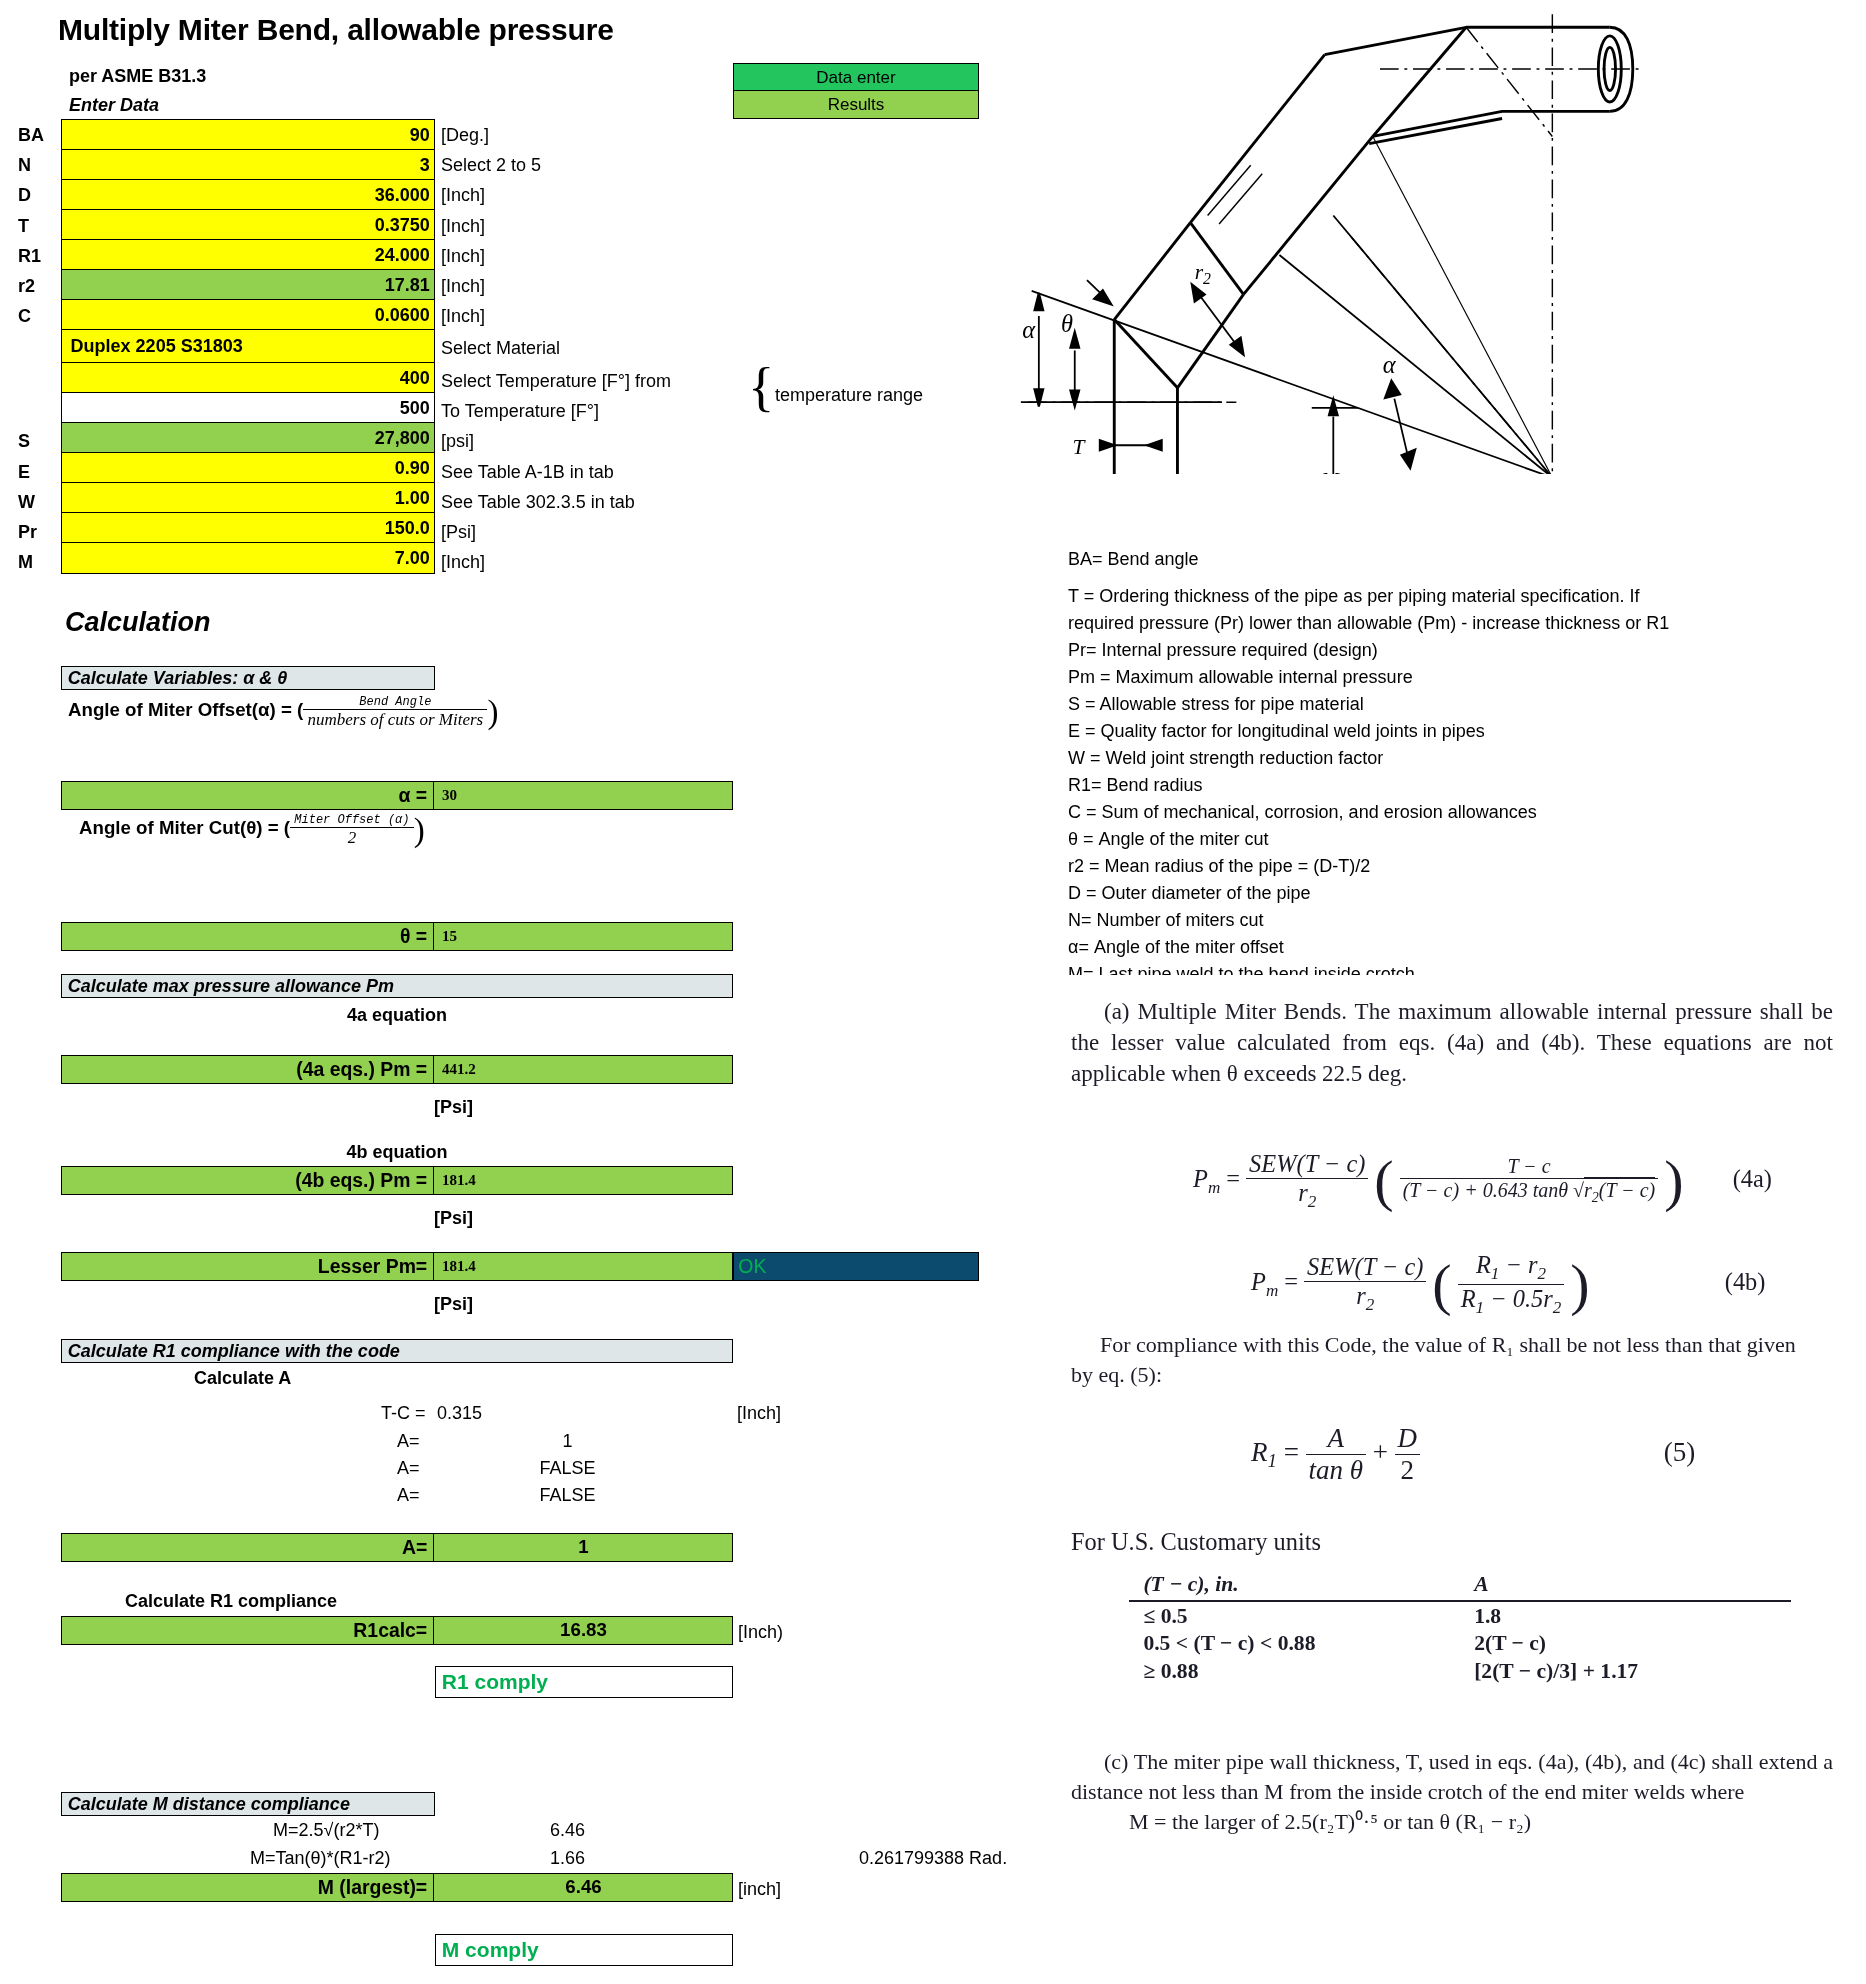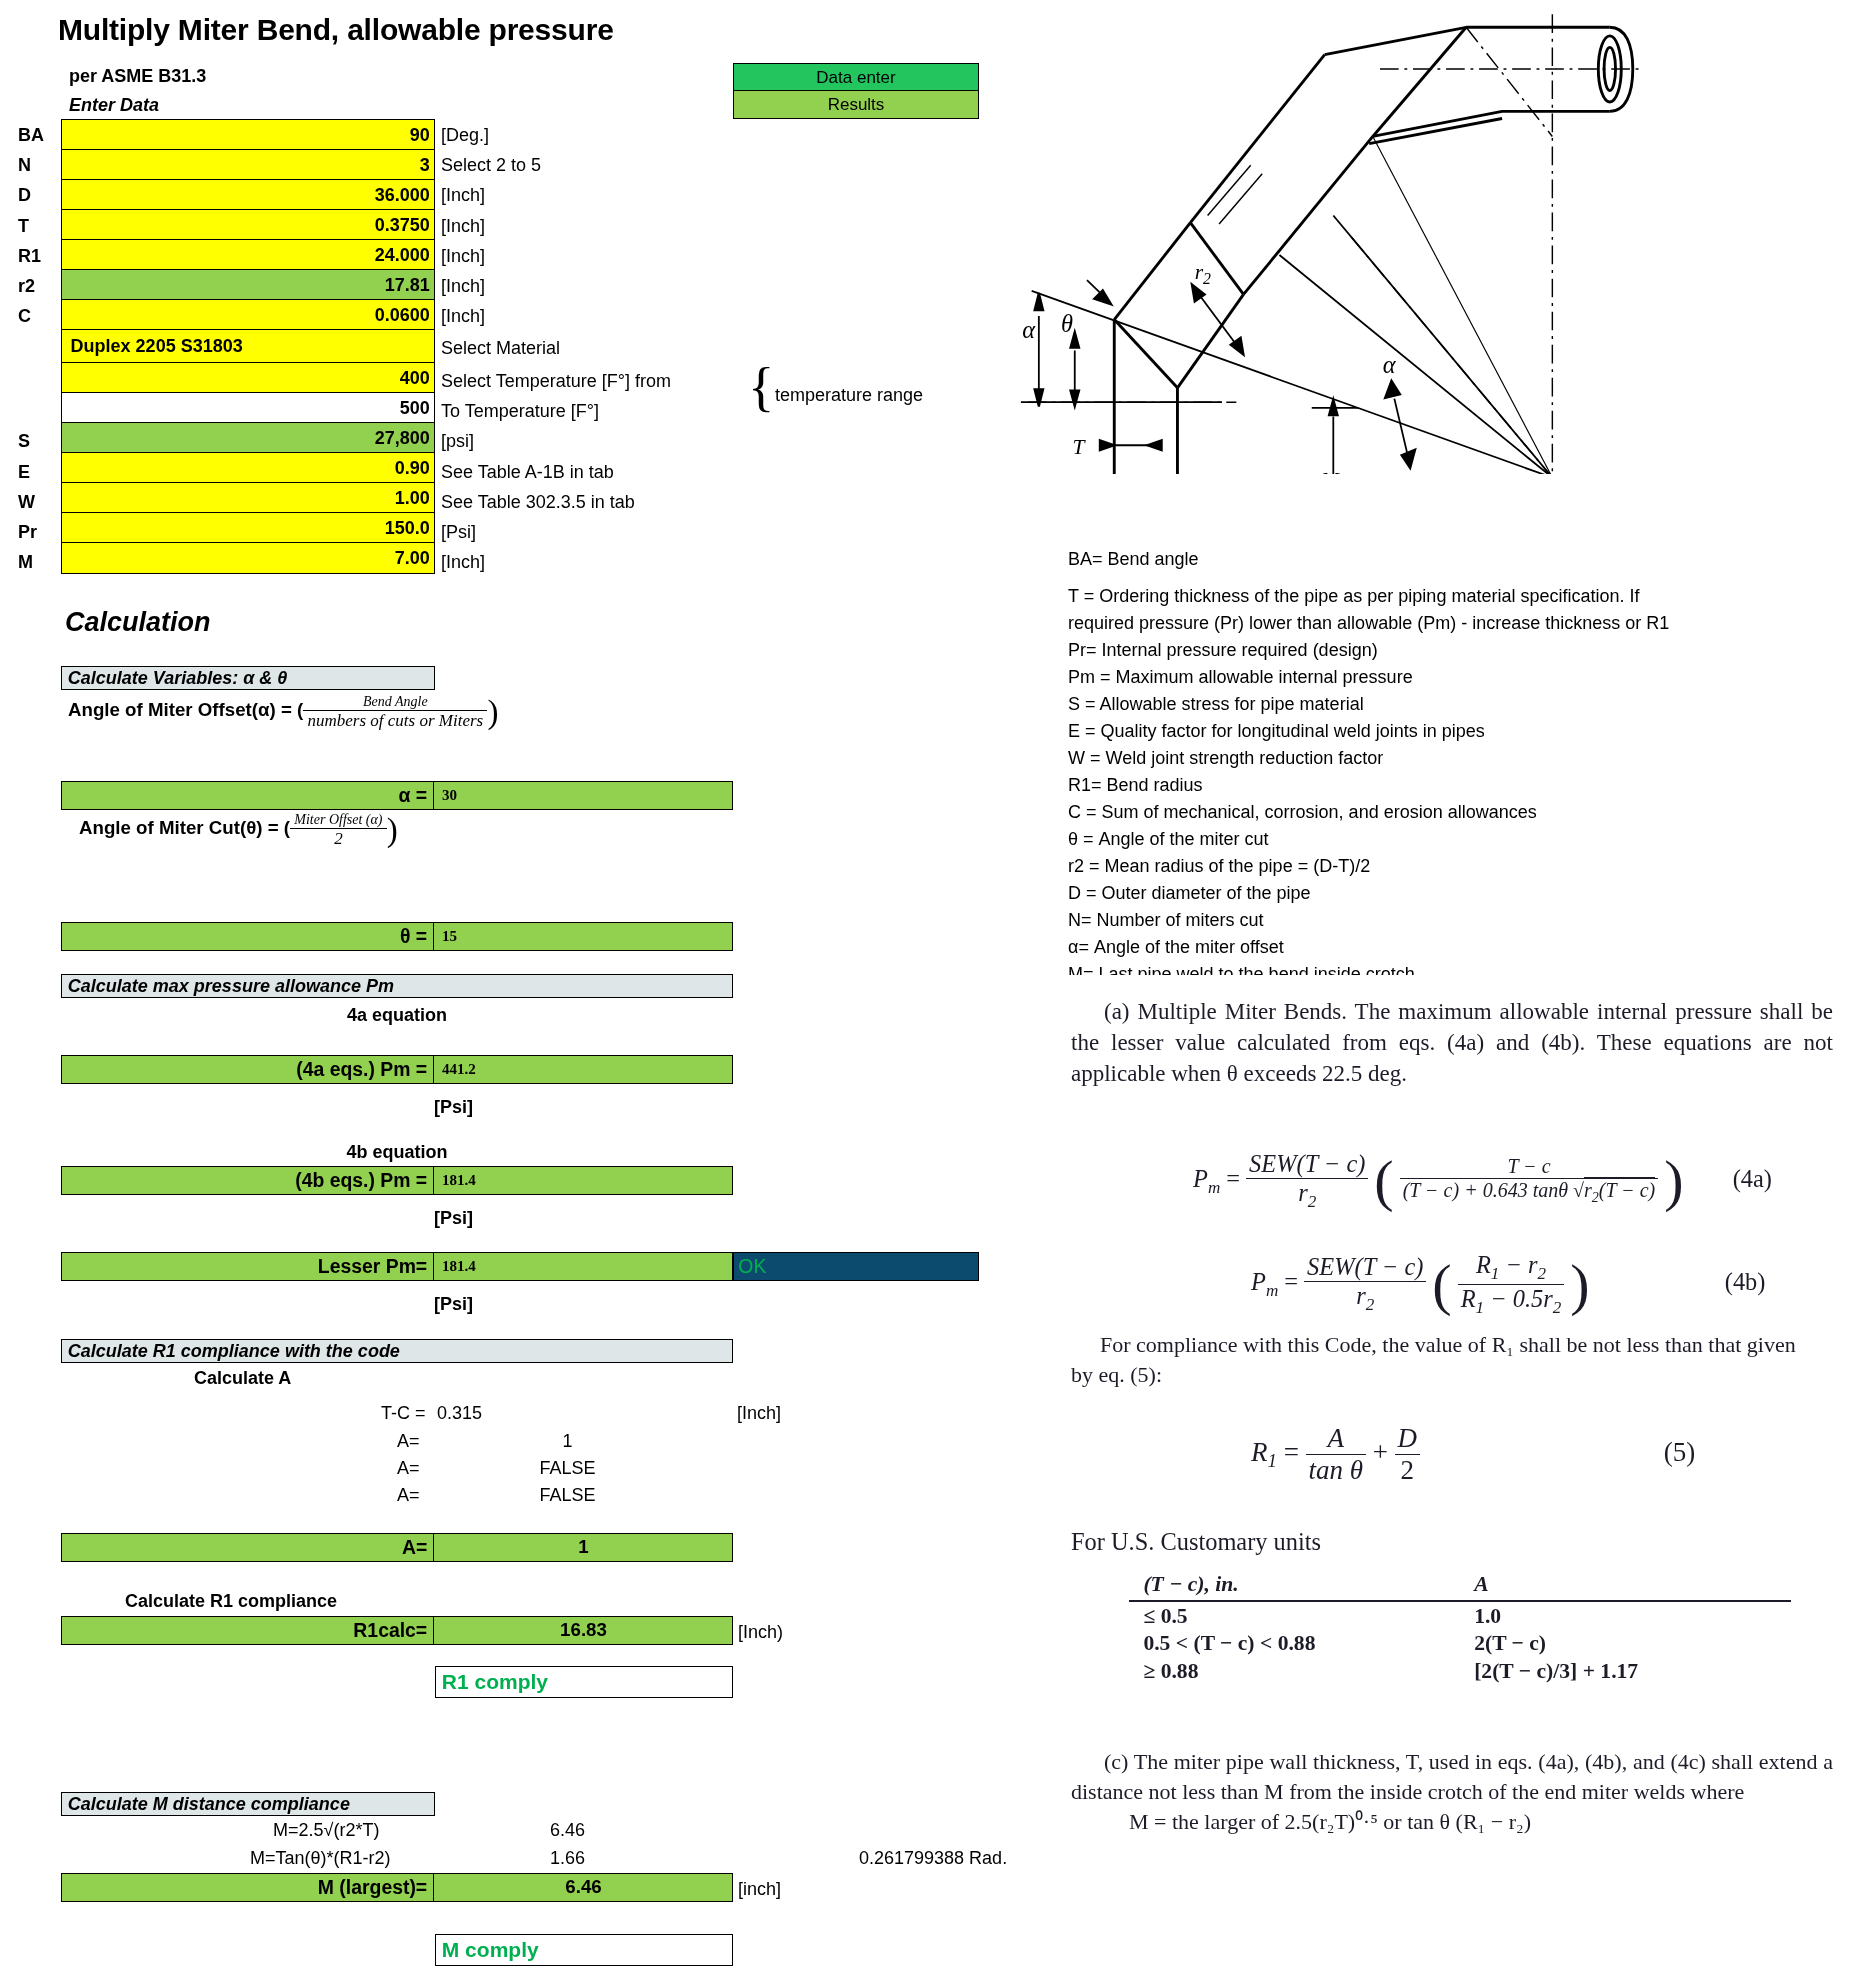--- a/index.html
+++ b/index.html
@@ -36,21 +36,21 @@
   #brace{left:748px;top:359px;font-size:55px;line-height:55px;font-family:"Liberation Serif",serif;}
   #bracetxt{left:775px;top:385px;font-size:18px;}
 
   
   #calcword{left:65px;top:607px;font-size:27px;font-weight:bold;font-style:italic;}
   .sechdr{left:61px;width:374px;height:24.4px;background:#dfe6e8;border:0.7px solid #000;box-sizing:border-box;
           font-size:18px;font-weight:bold;font-style:italic;line-height:23px;padding-left:5.8px;white-space:nowrap;}
   .sechdr.wide{width:672px;}
   .eqlabel{font-size:18.7px;font-weight:bold;font-family:"Liberation Sans",sans-serif;}
   .frac{display:inline-block;vertical-align:middle;text-align:center;font-style:italic;font-family:"Liberation Serif",serif;}
-  .frac .num{display:block;border-bottom:1.4px solid #000;padding:0 4.3px;font-size:14px;}
+  .frac .num{display:block;border-bottom:1.4px solid #000;padding:0 4.3px;font-size:12px;font-family:Liberation Mono, monospace;}
   .frac .den{display:block;padding:0 4.3px;font-size:17px;}
   .paren{font-size:33px;vertical-align:middle;font-family:"Liberation Serif",serif;}
 
   
   .resbar{left:61px;width:672px;height:29px;border:1.4px solid #000;background:#92d050;box-sizing:border-box;position:absolute;}
   .resbar .lbl{position:absolute;left:0;top:0;width:372px;text-align:right;padding-right:5.8px;box-sizing:border-box;
                line-height:26px;font-size:19.4px;font-weight:bold;border-right:1.4px solid #000;height:100%;}
   .resbar .v{position:absolute;left:380px;top:0;line-height:26px;font-size:15px;font-weight:bold;font-family:Liberation Serif, serif;}
   .resbar .vc{position:absolute;left:374px;top:0;width:295px;text-align:center;line-height:26px;font-size:18.7px;font-weight:bold;}
   .unit{font-size:18px;}
@@ -427,21 +427,21 @@
 <div class="abs codetxt" style="left:1071px;top:1528px;font-size:24.4px;">For U.S. Customary units</div>
 
 <table class="abs ustable" style="left:1129px;top:1571px;">
   <tbody>
       <tr class="hdr">
     <td style="width:302px;font-style:italic;">(T − c), in.</td>
     <td style="width:302px;font-style:italic;">A</td>
   </tr>
   <tr>
     <td>≤ 0.5</td>
-    <td>1.0</td>
+    <td>1.8</td>
   </tr>
   <tr>
     <td>0.5 &lt; (T − c) &lt; 0.88</td>
     <td>2(T − c)</td>
   </tr>
   <tr>
     <td>≥ 0.88</td>
     <td>[2(T − c)/3] + 1.17</td>
   </tr>
 </tbody>

